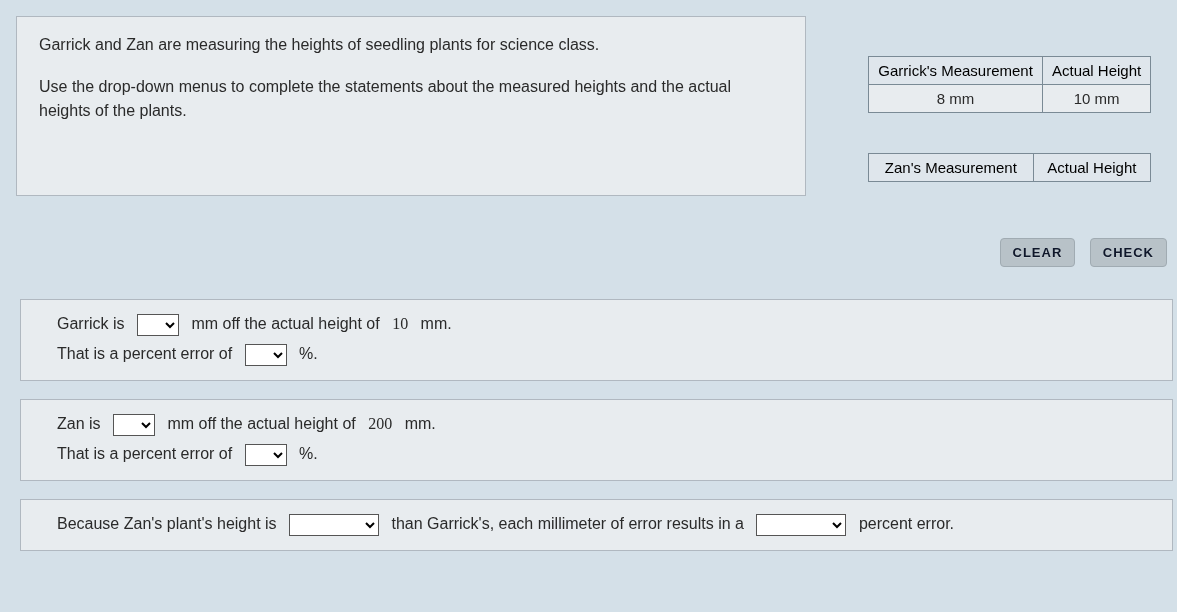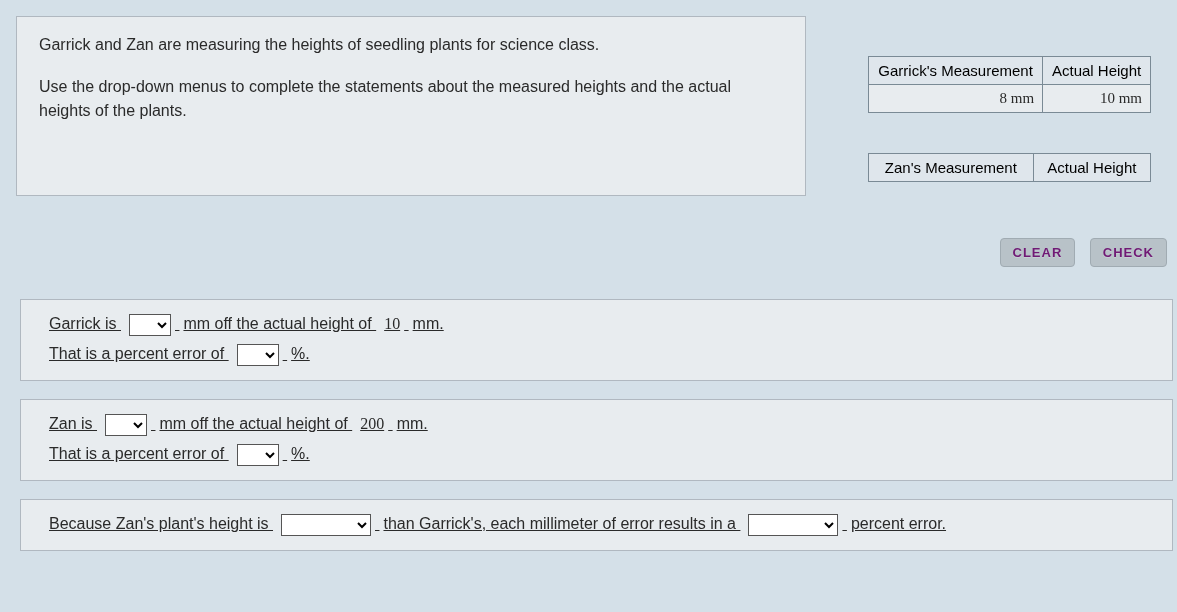--- a/index.html
+++ b/index.html
@@ -40,48 +40,46 @@
       padding: 5px 8px;
       text-align: center;
       font-size: 15px;
     }
     .data-table th {
       color: #000000;
       font-weight: normal;
       background: #dfe6ec;
     }
     .data-table td {
-      font-family: Liberation Serif, serif;
-      text-align: right;
+      font-family: Liberation Sans, sans-serif;
     }
     .buttons-row {
       text-align: right;
       padding: 30px 10px 10px 10px;
     }
     .btn {
       display: inline-block;
       background: #b8c2c8;
-      color: #701a75;
+      color: #0f172a;
       border: 1px solid #a0abb2;
       border-radius: 4px;
       padding: 6px 12px;
       font-size: 13px;
       font-weight: bold;
       letter-spacing: 1px;
       margin-left: 6px;
       cursor: pointer;
       text-shadow: 0 1px 0 rgba(255,255,255,0.2);
     }
     .answer-block {
       background: #e8ecef;
       border: 1px solid #b0b8c0;
       margin: 18px 12px 0 12px;
-      padding: 10px 24px;
+      padding: 10px 32px;
       line-height: 1.8;
-      text-decoration: underline;
     }
     .num { font-family: 'Times New Roman', serif; }
     select.dd {
       font-size: 14px;
       height: 22px;
       border: 1px solid #555;
       background: #fff;
       vertical-align: middle;
     }
     select.dd.small { width: 42px; }

